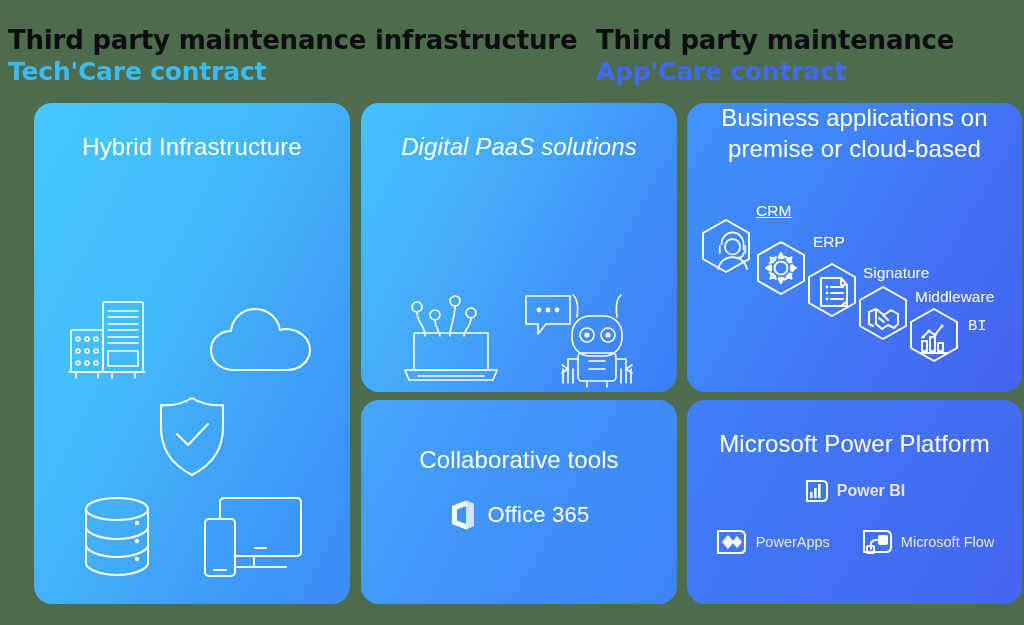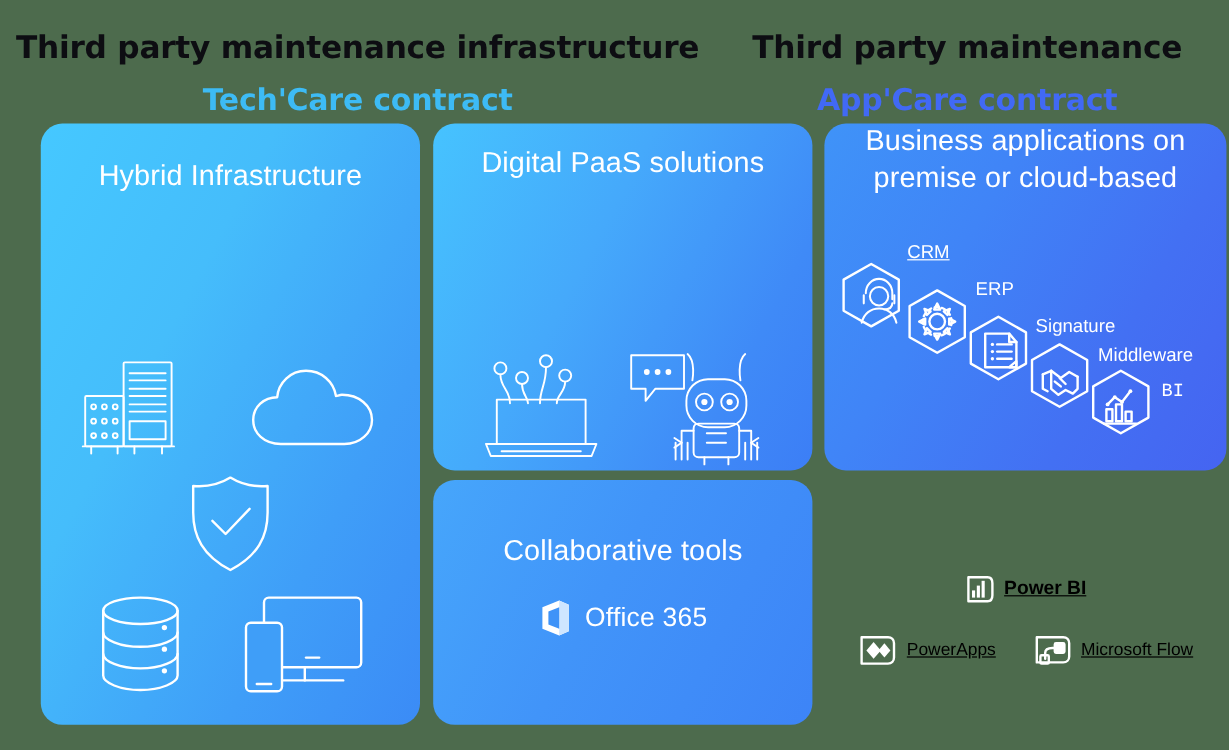--- a/index.html
+++ b/index.html
@@ -6,31 +6,31 @@
   html, body {
     width: 1024px; height: 625px;
     background: #4d6b4d;
     font-family: "Liberation Sans", sans-serif;
     overflow: hidden;
   }
   #root { position: relative; width: 1024px; height: 625px; }
 
   
   .titles { position: absolute; top: 0; left: 0; width: 1024px; height: 96px; }
-  .title-block { position: absolute; text-align: center; }
+  .title-block { position: absolute; }
   .title-block.left  { left: 8px;   top: 26px; width: 580px; }
   .title-block.right { left: 596px; top: 26px; width: 420px; }
   .title-line1 {
     font-size: 26px; font-weight: 700; color: #0d0d12;
     letter-spacing: -0.2px; line-height: 1.12;
     font-family: "DejaVu Sans", sans-serif;
   }
   .title-line2 {
     font-size: 25px; font-weight: 700; line-height: 1.18;
-    letter-spacing: -0.2px; margin-top: 14px;
+    letter-spacing: -0.2px; margin-top: 2px;
     font-family: "DejaVu Sans", sans-serif;
   }
   .title-line2.tech { color: #3dbbf5; }
   .title-line2.app  { color: #4169f5; }
 
   
   .panels { position: absolute; left: 16px; top: 0; width: 1024px; height: 509px; }
   .panel {
     position: absolute;
     border-radius: 18px;
@@ -50,21 +50,21 @@
   #panel-hybrid {
     left: 18px; top: 103px; width: 316px; height: 501px;
     background: linear-gradient(118deg, #45c8ff 0%, #45bdfb 34%, #3f9ef8 72%, #3b8bf6 100%);
   }
   #panel-hybrid .panel-title { padding-top: 29px; }
 
   #panel-paas {
     left: 345px; top: 103px; width: 316px; height: 289px;
     background: linear-gradient(118deg, #46c3fe 0%, #45a9fb 40%, #3f8af7 78%, #3c7ef6 100%);
   }
-  #panel-paas .panel-title { padding-top: 18px; }
+  #panel-paas .panel-title { padding-top: 29px; font-style: italic; }
 
   #panel-business {
     left: 671px; top: 103px; width: 335px; height: 289px;
     background: linear-gradient(120deg, #3f93f8 0%, #4084f7 35%, #4370f3 70%, #4564f1 100%);
   }
   #panel-business .panel-title { }
 
   #panel-collab {
     left: 345px; top: 400px; width: 316px; height: 204px;
     background: linear-gradient(118deg, #46a6fb 0%, #4194f9 45%, #3d84f7 100%);
@@ -103,21 +103,21 @@
     position: absolute; left: 345px; top: 498px; width: 316px;
     display: flex; justify-content: center; align-items: center; gap: 11px;
   }
   #o365 .o365-text { color: #ffffff; font-size: 22px; font-weight: 300; letter-spacing: 0.2px; }
 
   
   #pp-logos { position: absolute; left: 671px; top: 478px; width: 335px; }
   .pp-row1 { display: flex; justify-content: center; align-items: center; gap: 9px; }
   .pp-row2 { display: flex; justify-content: center; align-items: center; gap: 30px; margin-top: 24px; }
   .pp-item { display: flex; align-items: center; gap: 7px; }
-  .pp-label { color: #000000; font-size: 14px; text-decoration: underline; }
+  .pp-label { color: #e5e5e5; font-size: 14px; }
   .pp-label.bold { font-size: 16px; font-weight: 700; }
   .pp-label.reg  { font-size: 14.5px; font-weight: 400; }
 </style>
 </head>
 <body>
 
 <div id="root">
 
   <div class="titles">
 
@@ -359,20 +359,23 @@
 
     <div id="o365">
       <svg width="28" height="34" viewBox="0 0 28 34">
         <path d="M3 26 L17 31.5 L25 28 L25 6 L17 2.5 L3 8 Z" fill="#ffffff"></path>
         <path d="M17 2.5 L17 31.5 L25 28 L25 6 Z" fill="#cfe6ff"></path>
         <path d="M8 11.5 L17 8 L17 26 L8 22.5 Z" fill="#3f93f8"></path>
       </svg>
       <span class="o365-text">Office 365</span>
     </div>
 
+    <div class="panel" id="panel-power">
+      <div class="panel-title">Microsoft Power Platform</div>
+    </div>
 
     <div id="pp-logos">
 
       <div class="pp-row1">
         <div class="pp-item">
           <svg width="26" height="26" viewBox="0 0 26 26">
             <g class="ico" stroke-width="1.8">
               <path d="M3 3 L19 3 C22 3 23 5 23 8 L23 18 C23 21 22 23 19 23 L3 23 Z"></path>
             </g>
             <rect x="6" y="14" width="2.6" height="6" fill="#ffffff"></rect>

